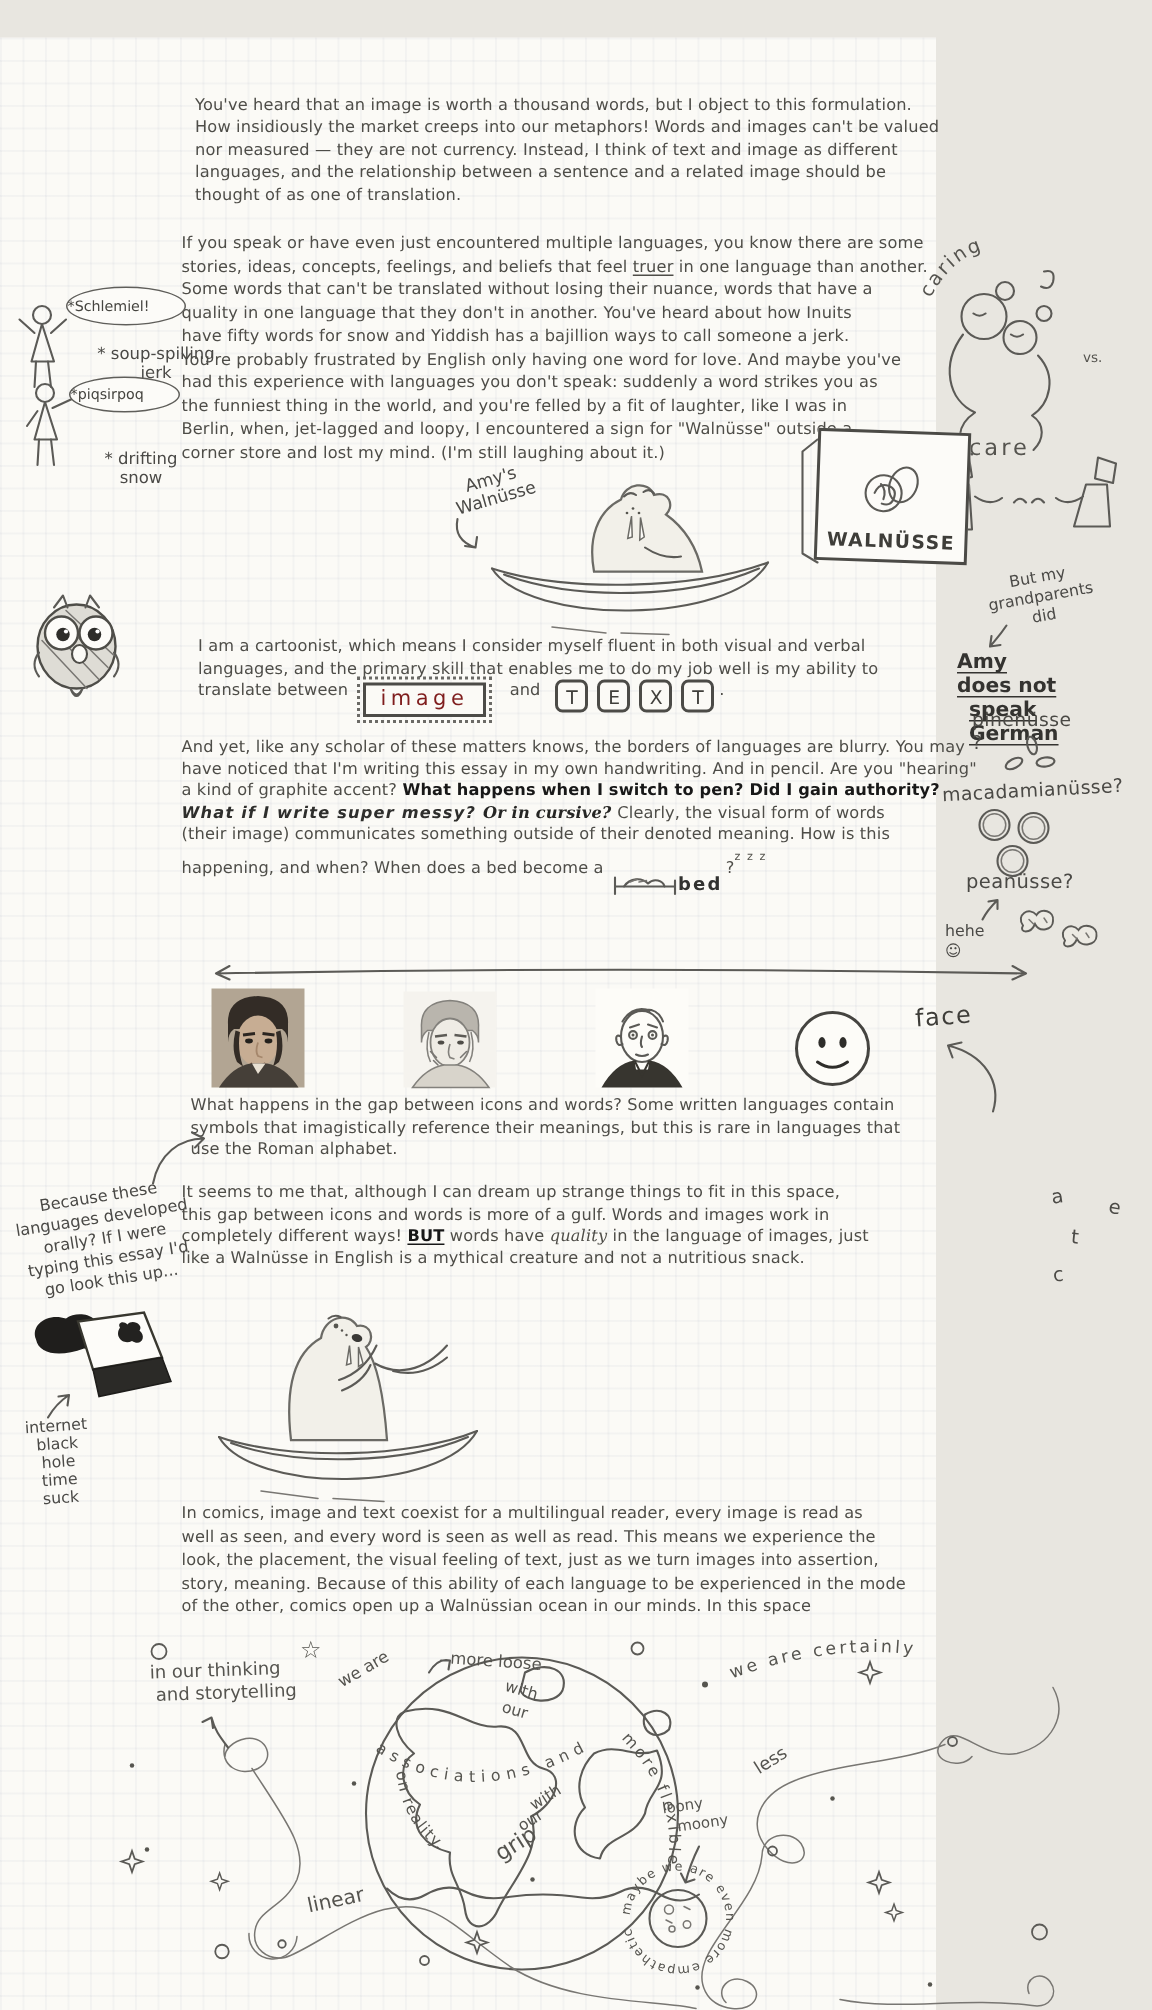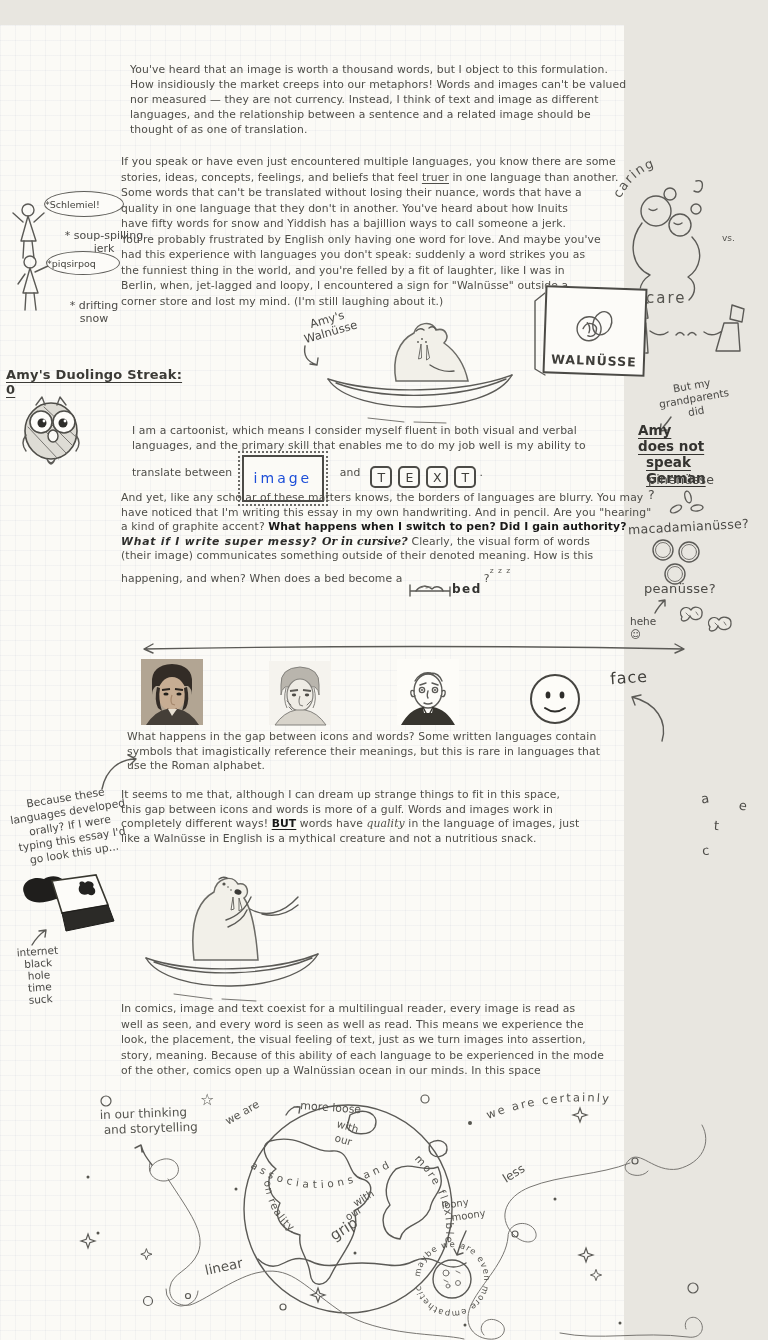--- a/index.html
+++ b/index.html
@@ -11,21 +11,21 @@
 .para{font-size:10.8px;line-height:15px;letter-spacing:.1px;white-space:pre;color:#4e4d48}
 .lh145{line-height:14.5px}
 .lh155{line-height:15.5px}
 .note{white-space:pre-line;font-size:10.8px;line-height:13px;color:#4a4946}
 .ctr{text-align:center}
 .u{text-decoration:underline;text-underline-offset:2px}
 .pen{color:#181818;font-weight:bold}
 .messy{color:#2e2e2c;font-weight:bold;font-style:italic;letter-spacing:.8px}
 .cur{font-family:"DejaVu Serif",serif;font-style:italic;font-weight:bold;color:#262624}
 .ser-i{font-family:"DejaVu Serif",serif;font-style:italic}
-.imgframe{display:inline-block;vertical-align:-7px;margin:2px 12px 0 6px;padding:14px 10px;border:2px solid #4c4b47;outline:2px dotted #6b6a66;outline-offset:2px;font-size:14px;letter-spacing:3px;color:#1d4ed8;background:#fbfaf6}
+.imgframe{display:inline-block;vertical-align:-7px;margin:2px 12px 0 6px;padding:2px 10px;border:2px solid #4c4b47;outline:2px dotted #6b6a66;outline-offset:2px;font-size:14px;letter-spacing:3px;color:#7f1d1d;background:#fbfaf6}
 .tile{display:inline-block;vertical-align:-6px;width:22px;height:22px;line-height:19px;text-align:center;border:2px solid #4c4b47;border-radius:5px;margin:0 3px;font-size:12.5px;color:#3f3e3a;background:#fbfaf6}
 .bedwrap{display:inline-flex;flex-direction:row;align-items:center;vertical-align:-15px;margin:0 2px}
 .bedword{font-size:12px;font-weight:bold;letter-spacing:1.5px;color:#323230;line-height:11px}
 .zzz{font-size:7.5px;vertical-align:9px;letter-spacing:1px;color:#56554f}
 .bubble{border:1.5px solid #5f5e5a;background:#fcfbf8;display:flex;align-items:center;justify-content:flex-start;text-align:center;color:#45443f}
 .ell{border-radius:50%}
 .heading{font-size:13px;font-weight:bold;color:#3b3a36;text-decoration:underline;text-underline-offset:3px;letter-spacing:.2px}
 .bigword{font-size:13.5px;font-weight:bold;color:#343330;text-decoration:underline;text-underline-offset:3px}
 .rlabel{font-size:12.5px;color:#4a4945;letter-spacing:.3px}
 .letter{font-size:13px;color:#4c4b47}
@@ -131,21 +131,20 @@
   </svg>
   <div class="abs signbox" style="left:544px;top:262px;width:102px;height:88px">
     <svg width="48" height="40" viewBox="0 0 48 40" style="margin-bottom:4px">
       <ellipse class="s" cx="31" cy="14" rx="9" ry="12" transform="rotate(22 31 14)"></ellipse>
       <circle class="s" cx="18" cy="20" r="12"></circle>
       <path class="s" d="M12,20 q3,-7 9,-5 q6,2 4,8 q-2,6 -8,4 M16,14 q4,4 2,10"></path>
     </svg>
     <div class="signtext">WALNÜSSE</div>
   </div>
 
-  <div class="abs heading" style="left:6px;top:342px;width:190px">Amy's Duolingo Streak: 0</div>
   <svg class="abs" style="left:14px;top:366px" width="74" height="78" viewBox="0 0 74 78">
     <ellipse cx="37" cy="40" rx="26" ry="28" fill="#dedcd5" stroke="#4e4d48" stroke-width="1.6"></ellipse>
     <path class="s2" d="M18,26 L52,62 M24,20 L58,54 M14,36 L44,68 M30,16 L62,46"></path>
     <path class="s" d="M22,14 l6,-8 l3,8 M52,14 l-6,-8 l-3,8"></path>
     <circle cx="27" cy="31" r="11" fill="#fdfcf9" stroke="#4e4d48" stroke-width="1.6"></circle>
     <circle cx="50" cy="31" r="11" fill="#fdfcf9" stroke="#4e4d48" stroke-width="1.6"></circle>
     <circle cx="28" cy="32" r="4.5" fill="#2e2d2a"></circle>
       <circle cx="49" cy="32" r="4.5" fill="#2e2d2a"></circle>
     <circle cx="30" cy="30" r="1.4" fill="#fff"></circle>
       <circle cx="51" cy="30" r="1.4" fill="#fff"></circle>
@@ -283,21 +282,21 @@
 look, the placement, the visual feeling of text, just as we turn images into assertion,
 story, meaning. Because of this ability of each language to be experienced in the mode
 of the other, comics open up a Walnüssian ocean in our minds. In this space</div>
 
   <div class="abs note ctr" style="left:646px;top:354px;width:96px;font-size:10.5px;transform:rotate(-10deg)">But my
 grandparents
 did</div>
   <svg class="abs" style="left:656px;top:390px" width="18" height="18" viewBox="0 0 18 18">
     <path class="s" d="M15,2 C11,8 9,10 4,16 M4,16 l1,-7 M4,16 l7,-1"></path>
   </svg>
-  <div class="abs" style="left:638px;top:397px">
+  <div class="abs" style="left:638px;top:408px">
     <div class="bigword">Amy does not</div>
     <div class="bigword" style="margin-left:8px">speak German</div>
   </div>
   <div class="abs rlabel" style="left:648px;top:447px">pinenüsse ?</div>
   <svg class="abs" style="left:666px;top:464px" width="40" height="30" viewBox="0 0 40 30">
     <ellipse class="s" cx="10" cy="20" rx="6" ry="3" transform="rotate(-28 10 20)"></ellipse>
     <ellipse class="s" cx="22" cy="8" rx="6" ry="3" transform="rotate(75 22 8)"></ellipse>
     <ellipse class="s" cx="31" cy="19" rx="6" ry="3" transform="rotate(-8 31 19)"></ellipse>
   </svg>
   <div class="abs rlabel" style="left:628px;top:494px;transform:rotate(-3deg)">macadamianüsse?</div>

